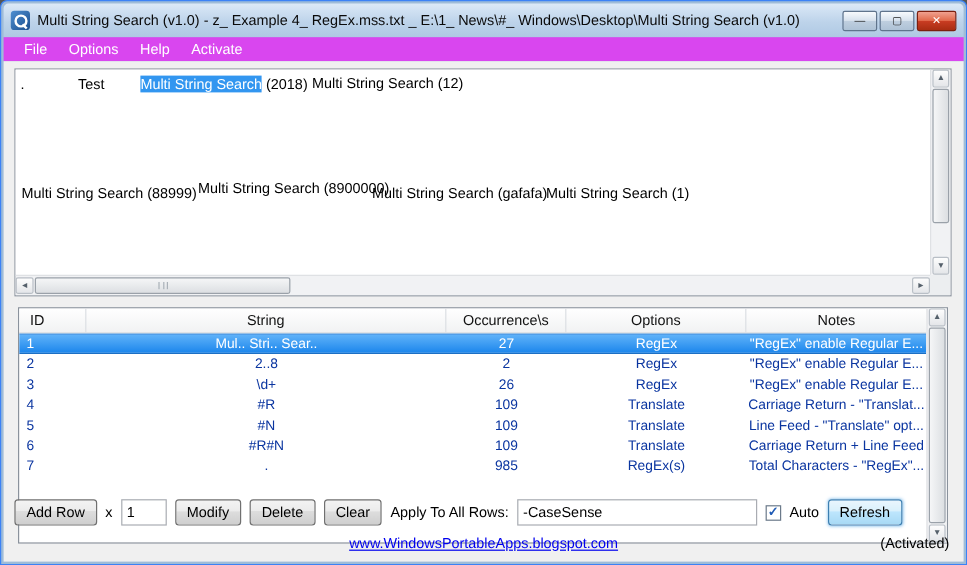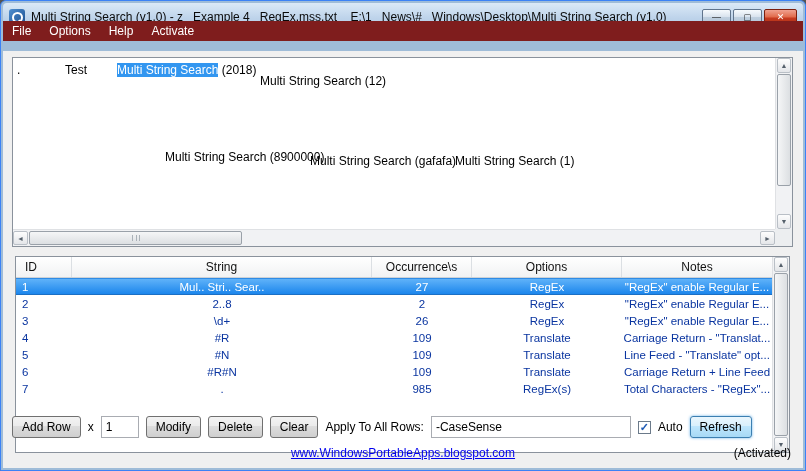--- a/index.html
+++ b/index.html
@@ -20,22 +20,22 @@
     background:#fff; transform:rotate(45deg); }
   .title-text { margin-left:6px; color:#0a0a0a; white-space:nowrap; overflow:hidden; flex:1; }
   .win-btns { display:flex; gap:2px; margin-left:6px; }
   .win-btn { width:29px; height:17px; display:flex; align-items:center; justify-content:center;
     font-size:9px; line-height:1; border:1px solid #60748c; border-radius:2px; color:#222; cursor:default;
     background:linear-gradient(#f7fafd,#d5e0ec 50%, #bfcfdf 50%, #aec2d6); }
   .win-btn.close { background:linear-gradient(#f0a18f,#e0694a 48%, #c83c22 52%, #a82d12);
     color:#fff; border-color:#7c1f0e; width:33px; }
 
   
-  .menubar { position:absolute; top:20px; left:2px; right:2px; height:20px;
-    background:#7f1d1d; display:flex; align-items:center; padding-left:0; }
+  .menubar { position:absolute; top:30px; left:2px; right:2px; height:20px;
+    background:#d946ef; display:flex; align-items:center; padding-left:8px; }
   .menu-item { color:#fff; padding:0 9px; height:100%; display:flex; align-items:center; cursor:default; }
 
   
   .main { position:absolute; top:50px; left:2px; right:2px; bottom:2px; background:#f0f0f0; }
 
   
   .editor { position:absolute; left:9px; right:10px; top:6px; height:190px;
     border:1px solid #8a929c; background:#fff;
     display:grid; grid-template-columns:1fr 17px; grid-template-rows:1fr 17px; }
   .editor-text { position:relative; overflow:hidden; background:#fff; }
@@ -127,22 +127,23 @@
     <div class="menu-item">Activate</div>
   </div>
 
   <div class="main">
 
     <div class="editor">
       <div class="editor-text">
         <span class="etok" style="left:4px; top:5px;">.</span>
         <span class="etok" style="left:52px; top:5px;">Test</span>
         <span class="etok" style="left:104px; top:5px;"><span class="hl">Multi String Search</span><span> (2018)</span></span>
-        <span class="etok" style="left:247px; top:16px;">Multi String Search (12)</span>
-
+        <span class="etok" style="left:247px; top:4px;">Multi String Search (12)</span>
+
+        <span class="etok" style="left:5px; top:96px;">Multi String Search (88999)</span>
         <span class="etok" style="left:152px; top:92px;">Multi String Search (8900000)</span>
         <span class="etok" style="left:297px; top:96px;">Multi String Search (gafafa)</span>
         <span class="etok" style="left:442px; top:96px;">Multi String Search (1)</span>
       </div>
 
       <div class="scroll-v">
         <div class="sc-arrow sc-up">▲</div>
         <div class="sc-thumb" style="top:16px; height:112px;"></div>
         <div class="sc-arrow sc-down">▼</div>
       </div>

